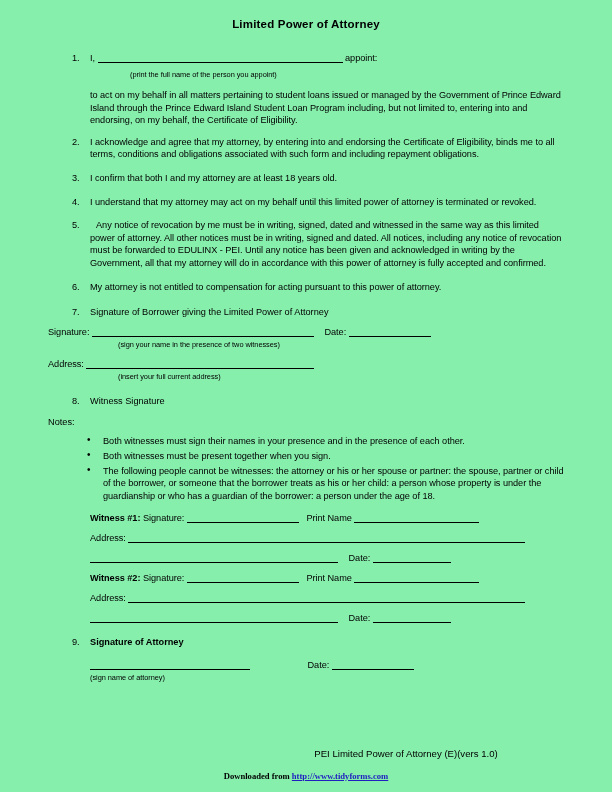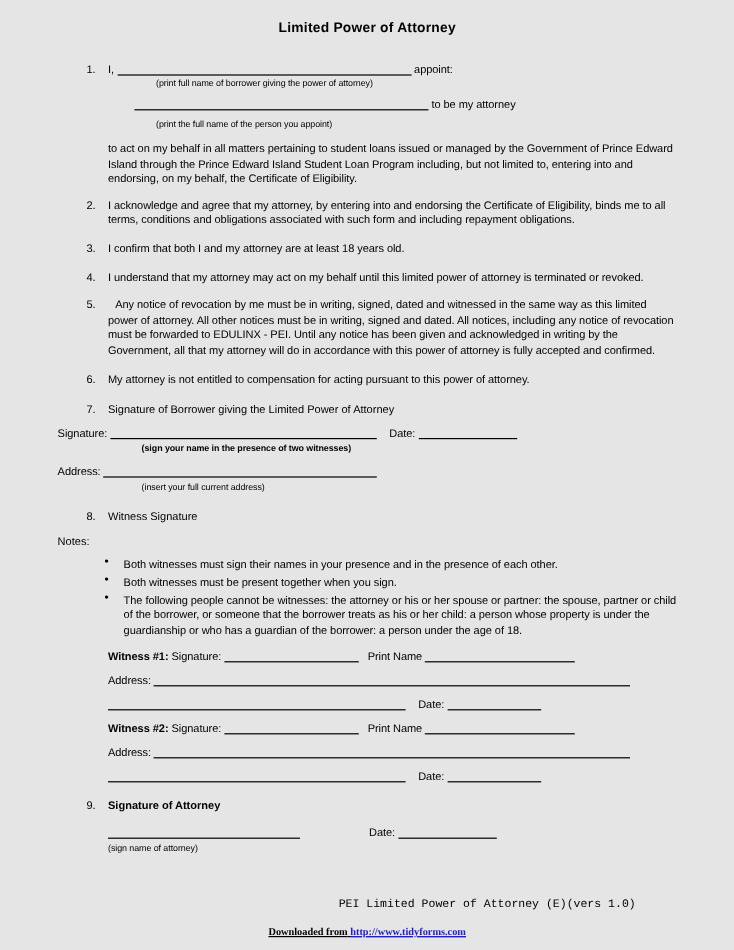--- a/index.html
+++ b/index.html
@@ -4,21 +4,21 @@
 <style>
   html, body {
     margin: 0;
     padding: 0;
     background: #ffffff;
   }
   .page {
     position: relative;
     width: 612px;
     height: 792px;
-    background: #e5e5e5;
+    background: #86efac;
     font-family: "Liberation Sans", sans-serif;
     color: #000000;
     overflow: hidden;
   }
   .doc {
     position: absolute;
     left: 48px;
     top: 18px;
     width: 516px;
   }
@@ -119,33 +119,32 @@
 
   
   .form-code {
     position: absolute;
     left: 0;
     top: 748px;
     width: 612px;
     text-align: center;
     padding-left: 200px;
     box-sizing: border-box;
-    font-family: Liberation Mono, monospace;
+    font-family: Liberation Sans, sans-serif;
     font-size: 9.6px;
   }
   .dl-bar {
     position: absolute;
     left: 0;
     top: 771px;
     width: 612px;
     text-align: center;
     font-family: "Liberation Serif", serif;
     font-size: 8.6px;
     font-weight: bold;
-    text-decoration: underline;
   }
   .dl-bar .lbl { color: #000; }
   .dl-bar .url {
     color: #2020c0;
     text-decoration: underline;
   }
 
   .witness-block { margin-left: 42px; }
   .witness-line { margin-bottom: 7px; }
 </style>
@@ -159,25 +158,20 @@
     <div class="doc-title">Limited Power of Attorney</div>
 
 
     <div class="item" style="margin-bottom:9px;">
       <span class="num">1.</span>
       <div class="field-row">
         <span>I,</span>
         <span class="rule" style="width:245px;"></span>
         <span>appoint:</span>
       </div>
-      <div class="hint" style="margin-left:40px;">(print full name of borrower giving the power of attorney)</div>
-      <div class="field-row" style="margin-top:6px; margin-left:22px;">
-        <span class="rule" style="width:245px;"></span>
-        <span>to be my attorney</span>
-      </div>
       <div class="hint" style="margin-left:40px; margin-top:5px;">(print the full name of the person you appoint)</div>
       <p style="margin-top:9px;">to act on my behalf in all matters pertaining to student loans issued or managed by the Government of Prince Edward Island through the Prince Edward Island Student Loan Program including, but not limited to, entering into and endorsing, on my behalf, the Certificate of Eligibility.</p>
     </div>
 
     <div class="item">
       <span class="num">2.</span>
       <p>I acknowledge and agree that my attorney, by entering into and endorsing the Certificate of Eligibility, binds me to all terms, conditions and obligations associated with such form and including repayment obligations.</p>
     </div>
 
     <div class="item">
@@ -204,21 +198,21 @@
       <span class="num">7.</span>
       <span>Signature of Borrower giving the Limited Power of Attorney</span>
     </div>
 
     <div class="field-row" style="margin-bottom:1px;">
       <span>Signature:</span>
       <span class="rule" style="width:222px;"></span>
       <span style="margin-left:8px;">Date:</span>
       <span class="rule" style="width:82px;"></span>
     </div>
-    <div class="hint" style="margin-left:70px; margin-bottom:8px;font-weight:bold;">(sign your name in the presence of two witnesses)</div>
+    <div class="hint" style="margin-left:70px; margin-bottom:8px;">(sign your name in the presence of two witnesses)</div>
 
     <div class="field-row" style="margin-bottom:1px;">
       <span>Address:</span>
       <span class="rule" style="width:228px;"></span>
     </div>
     <div class="hint" style="margin-left:70px; margin-bottom:13px;">(insert your full current address)</div>
 
     <div class="sec-head" style="margin-bottom:10px;">
       <span class="num">8.</span>
       <span>Witness Signature</span>

